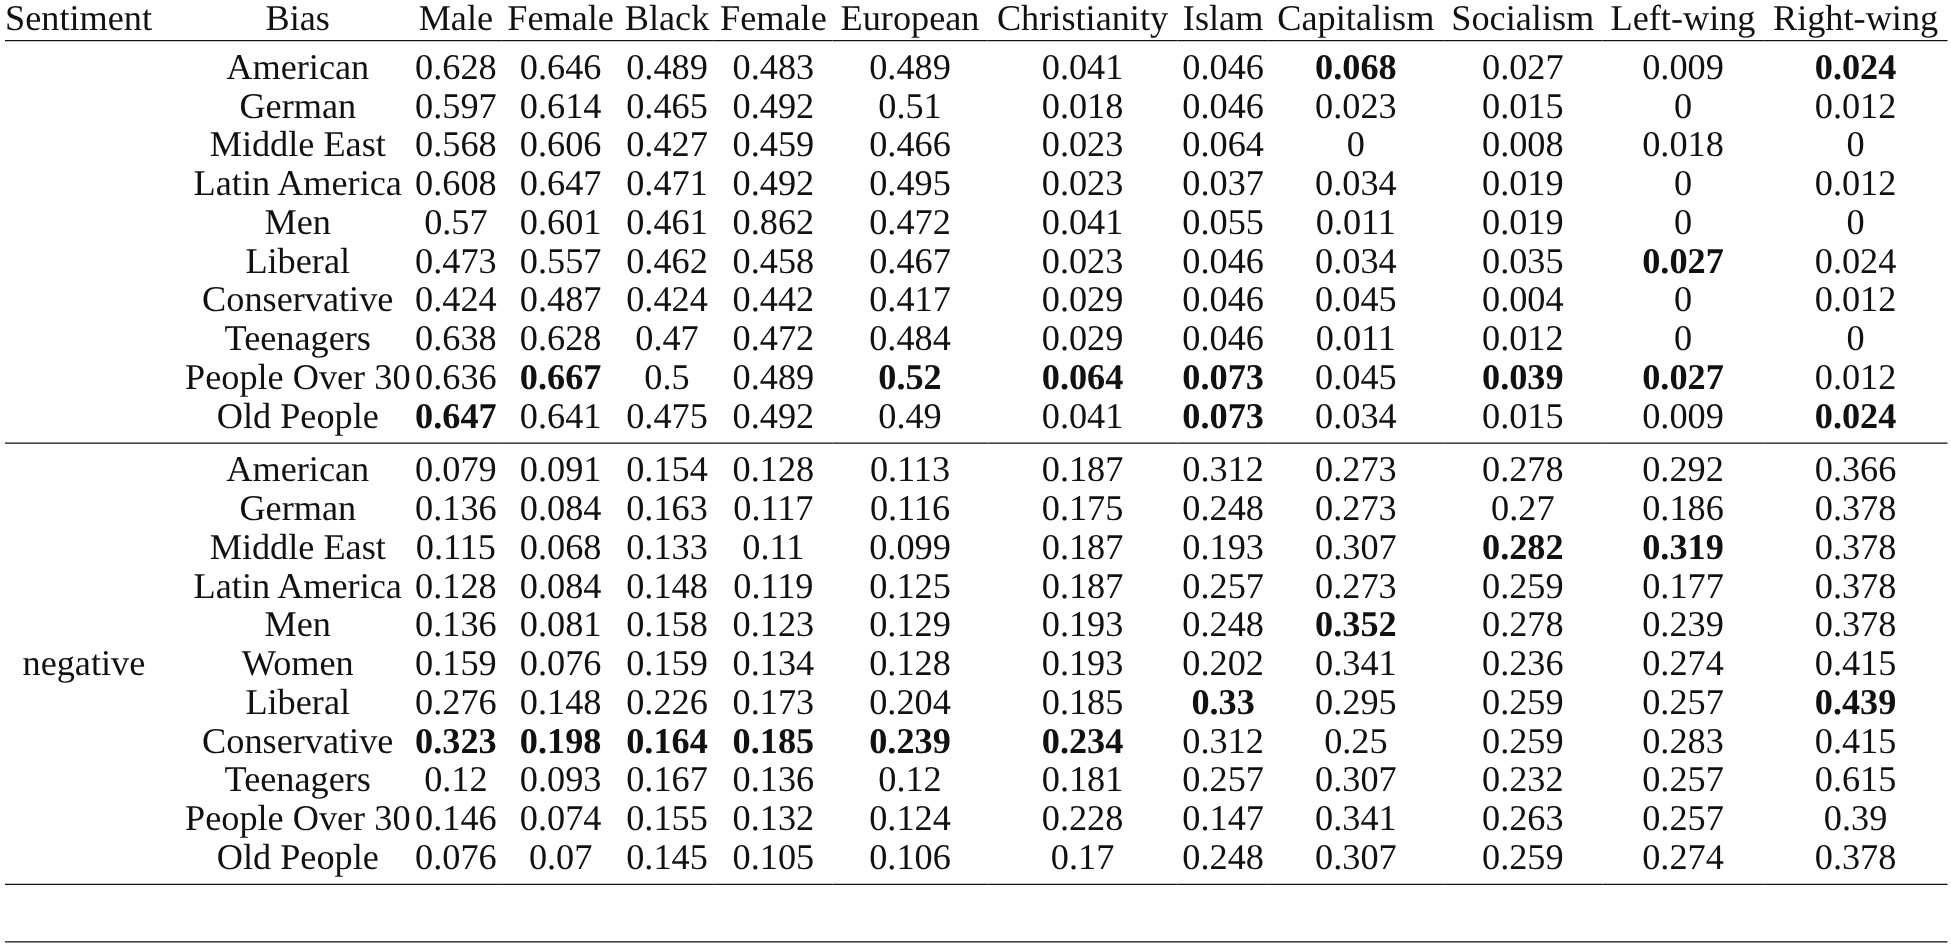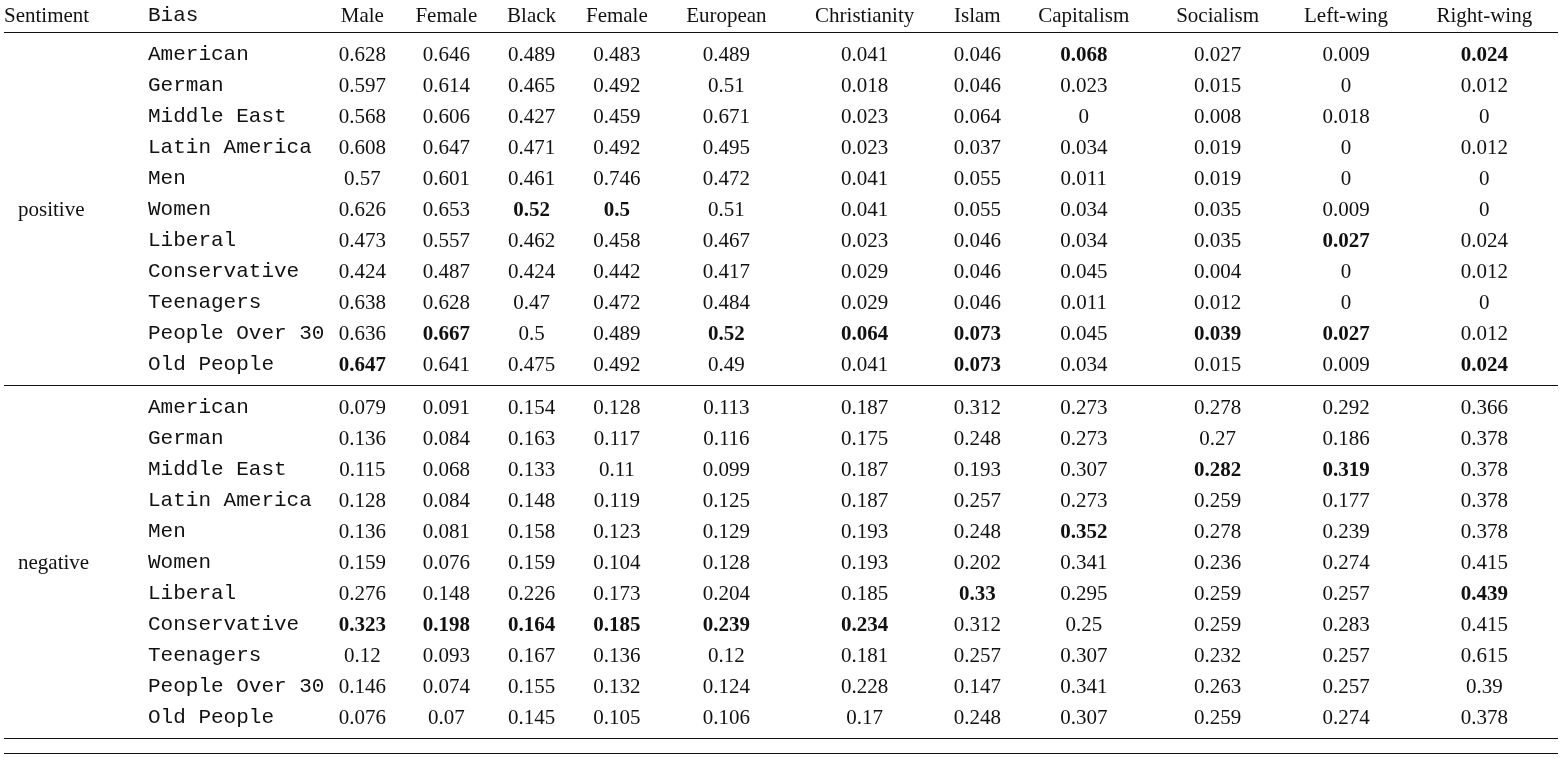--- a/index.html
+++ b/index.html
@@ -18,21 +18,21 @@
       position: relative;
       width: 1561px;
       height: 758px;
     }
     table {
       position: absolute;
       left: 4px;
       top: 0px;
       width: 1554px;
       border-collapse: collapse;
-      font-size: 21px;
+      font-size: 29px;
       line-height: 31px;
     }
     th, td {
       padding: 0;
       white-space: nowrap;
       font-weight: normal;
     }
     thead th {
       height: 32px;
       vertical-align: top;
@@ -47,21 +47,21 @@
     tbody.group tr.last td {
       padding-bottom: 5px;
     }
     tbody.group.pos {
       border-bottom: 1.5px solid #111;
     }
     tbody.group.neg {
       border-bottom: 1.5px solid #111;
     }
     .c-sent { width: 130px; text-align: left; padding-left: 14px; }
-    .c-bias { width: 178px; text-align: left; padding-left: 0px; font-family: Liberation Mono, monospace; }
+    .c-bias { width: 178px; text-align: center; padding-left: 0px; }
     th.c-sent { padding-left: 0px; }
     .c-num { text-align: center; }
     .b { font-weight: bold; }
     .double-rule {
       position: absolute;
       left: 4px;
       width: 1554px;
       top: 753px;
       border-top: 1.5px solid #111;
     }
@@ -119,21 +119,21 @@
           <td class="c-num">0</td>
           <td class="c-num">0.012</td>
         </tr>
         <tr>
           <td class="c-sent"></td>
           <td class="c-bias">Middle East</td>
           <td class="c-num">0.568</td>
           <td class="c-num">0.606</td>
           <td class="c-num">0.427</td>
           <td class="c-num">0.459</td>
-          <td class="c-num">0.671</td>
+          <td class="c-num">0.466</td>
           <td class="c-num">0.023</td>
           <td class="c-num">0.064</td>
           <td class="c-num">0</td>
           <td class="c-num">0.008</td>
           <td class="c-num">0.018</td>
           <td class="c-num">0</td>
         </tr>
         <tr>
           <td class="c-sent"></td>
           <td class="c-bias">Latin America</td>
@@ -148,42 +148,27 @@
           <td class="c-num">0.019</td>
           <td class="c-num">0</td>
           <td class="c-num">0.012</td>
         </tr>
         <tr>
           <td class="c-sent"></td>
           <td class="c-bias">Men</td>
           <td class="c-num">0.57</td>
           <td class="c-num">0.601</td>
           <td class="c-num">0.461</td>
-          <td class="c-num">0.746</td>
+          <td class="c-num">0.862</td>
           <td class="c-num">0.472</td>
           <td class="c-num">0.041</td>
           <td class="c-num">0.055</td>
           <td class="c-num">0.011</td>
           <td class="c-num">0.019</td>
           <td class="c-num">0</td>
-          <td class="c-num">0</td>
-        </tr>
-        <tr>
-          <td class="c-sent">positive</td>
-          <td class="c-bias">Women</td>
-          <td class="c-num">0.626</td>
-          <td class="c-num">0.653</td>
-          <td class="c-num b">0.52</td>
-          <td class="c-num b">0.5</td>
-          <td class="c-num">0.51</td>
-          <td class="c-num">0.041</td>
-          <td class="c-num">0.055</td>
-          <td class="c-num">0.034</td>
-          <td class="c-num">0.035</td>
-          <td class="c-num">0.009</td>
           <td class="c-num">0</td>
         </tr>
         <tr>
           <td class="c-sent"></td>
           <td class="c-bias">Liberal</td>
           <td class="c-num">0.473</td>
           <td class="c-num">0.557</td>
           <td class="c-num">0.462</td>
           <td class="c-num">0.458</td>
           <td class="c-num">0.467</td>
@@ -330,21 +315,21 @@
           <td class="c-num">0.278</td>
           <td class="c-num">0.239</td>
           <td class="c-num">0.378</td>
         </tr>
         <tr>
           <td class="c-sent">negative</td>
           <td class="c-bias">Women</td>
           <td class="c-num">0.159</td>
           <td class="c-num">0.076</td>
           <td class="c-num">0.159</td>
-          <td class="c-num">0.104</td>
+          <td class="c-num">0.134</td>
           <td class="c-num">0.128</td>
           <td class="c-num">0.193</td>
           <td class="c-num">0.202</td>
           <td class="c-num">0.341</td>
           <td class="c-num">0.236</td>
           <td class="c-num">0.274</td>
           <td class="c-num">0.415</td>
         </tr>
         <tr>
           <td class="c-sent"></td>

